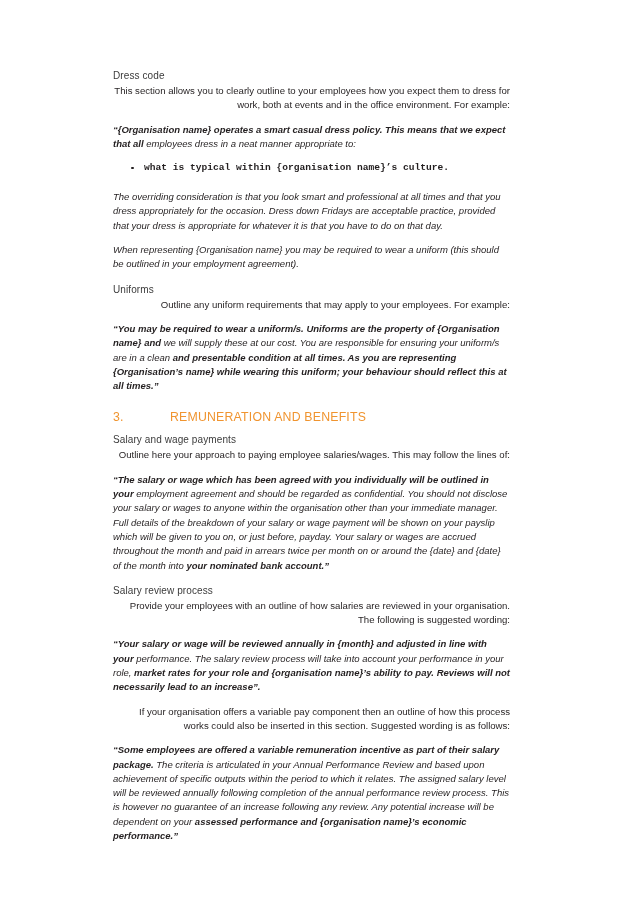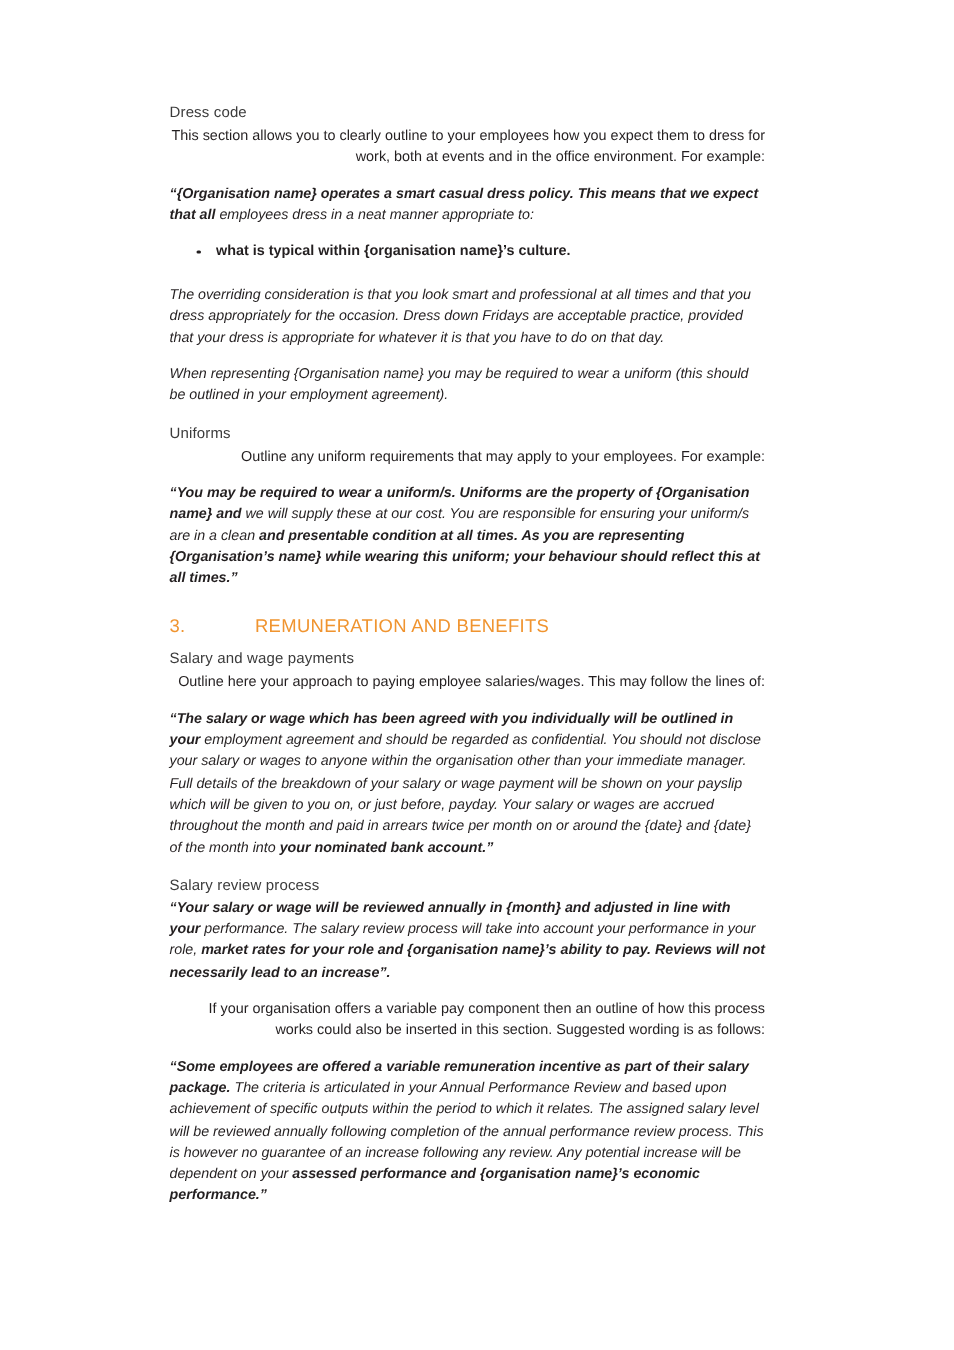--- a/index.html
+++ b/index.html
@@ -101,20 +101,21 @@
     left: 18px;
     top: 5.5px;
     width: 2.6px;
     height: 2.6px;
     background: #231f20;
     border-radius: 50%;
     display: block;
   }
   ul.bullets li.bold {
     font-weight: 700;
+    font-family: Liberation Mono, monospace;
   }
   .spacer-after-bullets {
     height: 5px;
   }
 </style>
 </head>
 <body>
 
 <div class="page">
   <div class="content">
@@ -141,20 +142,21 @@
       <span class="num">3.</span>
       <span class="ttl">REMUNERATION AND BENEFITS</span>
     </h1>
 
     <h2 class="subhead">Salary and wage payments</h2>
     <p class="body">Outline here your approach to paying employee salaries/wages. This may follow the lines of:</p>
 
     <p class="quote"><b>“The salary or wage which has been agreed with you individually will be outlined in your</b><span> employment agreement and should be regarded as confidential. You should not disclose your salary or wages to anyone within the organisation other than your immediate manager. Full details of the breakdown of your salary or wage payment will be shown on your payslip which will be given to you on, or just before, payday. Your salary or wages are accrued throughout the month and paid in arrears twice per month on or around the {date} and {date} of the month into</span><b> your nominated bank account.”</b></p>
 
     <h2 class="subhead">Salary review process</h2>
+    <p class="body">Provide your employees with an outline of how salaries are reviewed in your organisation. The following is suggested wording:</p>
 
     <p class="quote"><b>“Your salary or wage will be reviewed annually in {month} and adjusted in line with your</b><span> performance. The salary review process will take into account your performance in your role,</span><b> market rates for your role and {organisation name}’s ability to pay. Reviews will not necessarily lead to an increase”.</b></p>
 
     <p class="body">If your organisation offers a variable pay component then an outline of how this process works could also be inserted in this section. Suggested wording is as follows:</p>
 
     <p class="quote"><b>“Some employees are offered a variable remuneration incentive as part of their salary package.</b><span> The criteria is articulated in your Annual Performance Review and based upon achievement of specific outputs within the period to which it relates. The assigned salary level will be reviewed annually following completion of the annual performance review process. This is however no guarantee of an increase following any review. Any potential increase will be dependent on your</span><b> assessed performance and {organisation name}’s economic performance.”</b></p>
 
   </div>
 </div>
 

